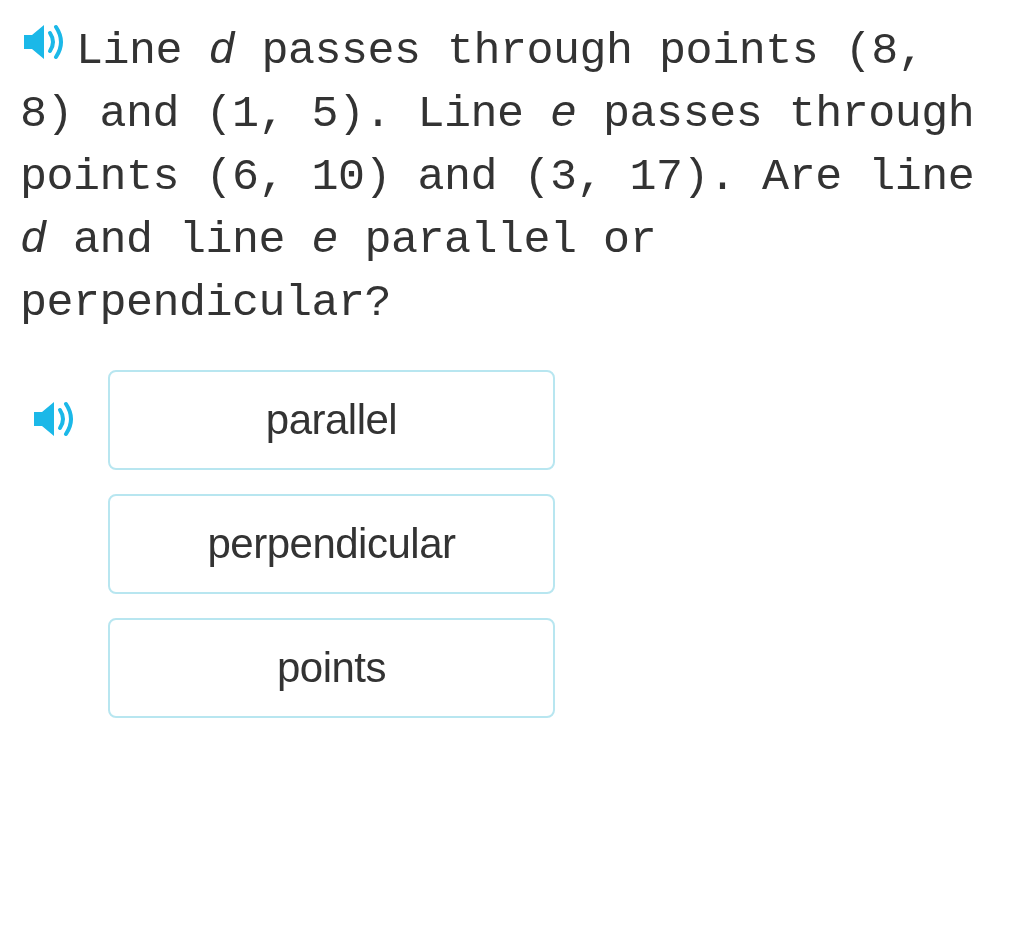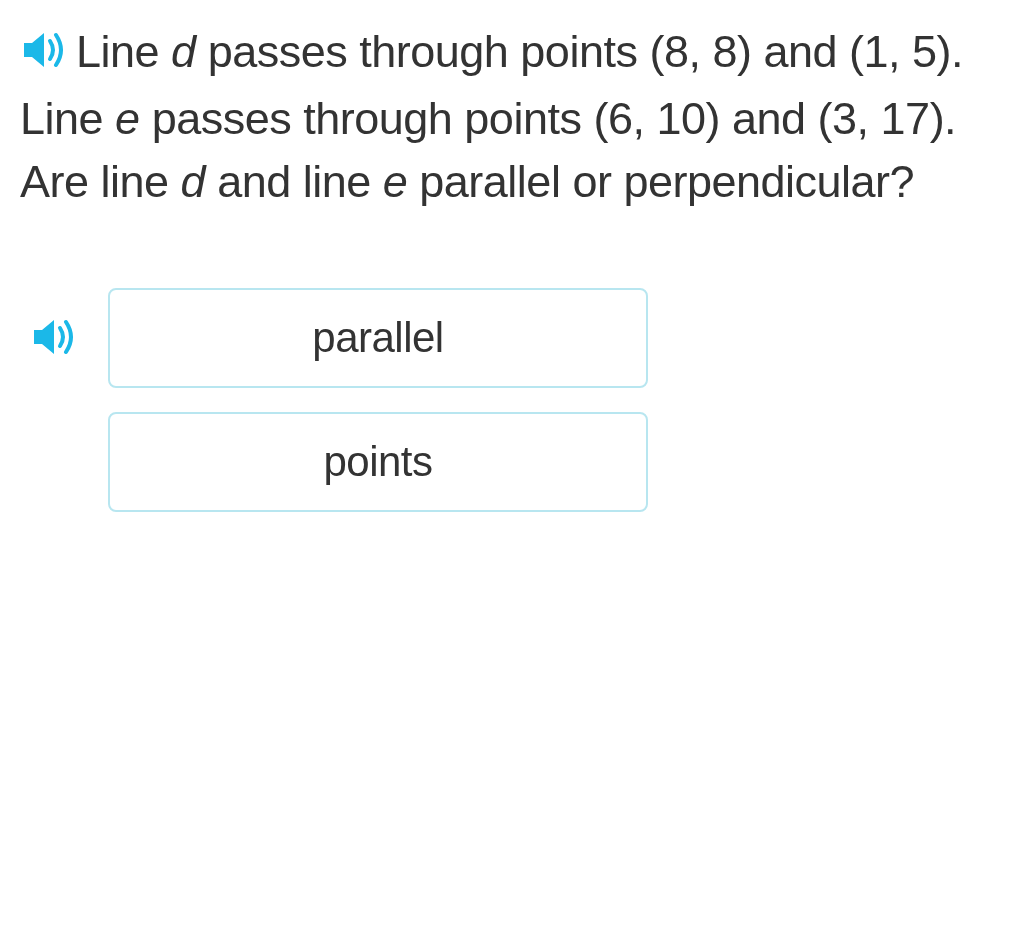--- a/index.html
+++ b/index.html
@@ -10,21 +10,22 @@
     body {
       font-family: Verdana, Geneva, sans-serif;
       background: #ffffff;
       padding: 20px 30px;
       width: 1013px;
     }
     .question-container {
       display: flex;
       align-items: flex-start;
       gap: 12px;
-      margin-bottom: 75px;
+      margin-bottom: 35px;
+      font-family: Liberation Mono, monospace;
     }
     .speaker-icon {
       flex-shrink: 0;
       margin-top: 10px;
       cursor: pointer;
     }
     .question-text {
       font-size: 45px;
       color: #333333;
       line-height: 1.4;
@@ -43,21 +44,21 @@
       margin-top: 28px;
       cursor: pointer;
       flex-shrink: 0;
     }
     .answer-buttons {
       display: flex;
       flex-direction: column;
       gap: 24px;
     }
     .answer-button {
-      width: 540px;
+      width: 447px;
       height: 100px;
       background: #ffffff;
       border: 2px solid #b8e6f0;
       border-radius: 8px;
       font-size: 42px;
       color: #333333;
       font-family: Verdana, Geneva, sans-serif;
       cursor: pointer;
       display: flex;
       align-items: center;
@@ -88,15 +89,16 @@
 <div class="answers-container">
   <span class="answers-speaker">
     <svg width="48" height="42" viewBox="0 0 48 42">
       <path d="M 4 14 L 4 28 L 12 28 L 24 38 L 24 4 L 12 14 Z" fill="#1bb8e8"></path>
       <path d="M 30 12 Q 36 21 30 30" stroke="#1bb8e8" stroke-width="4" fill="none" stroke-linecap="round"></path>
       <path d="M 36 6 Q 46 21 36 36" stroke="#1bb8e8" stroke-width="4" fill="none" stroke-linecap="round"></path>
     </svg>
   </span>
   <div class="answer-buttons">
     <button class="answer-button">parallel</button>
+    <button class="answer-button">perpendicular</button>
     <button class="answer-button">points</button>
   </div>
 </div>
 
 </body></html>

